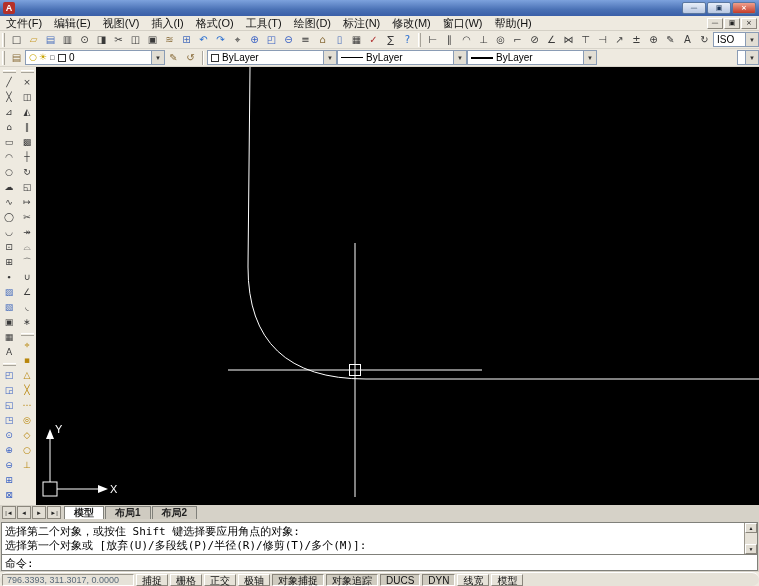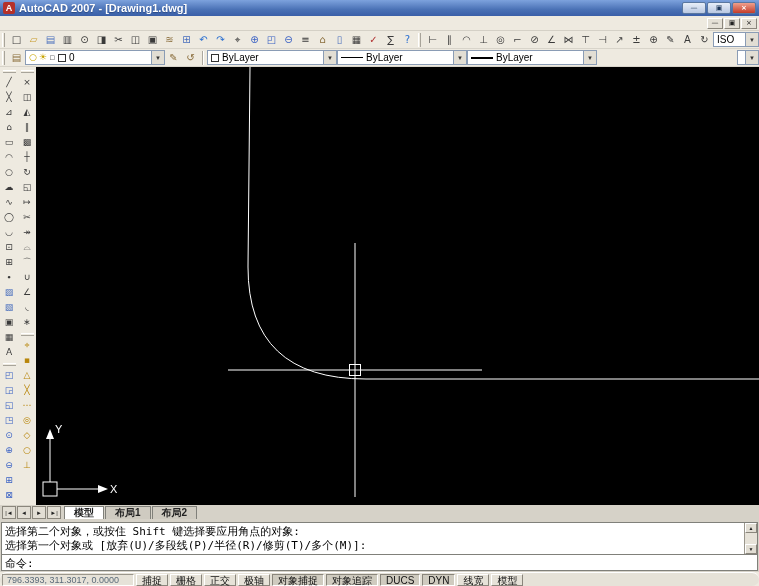--- a/index.html
+++ b/index.html
@@ -94,37 +94,59 @@
     background:#e6e2d8; color:#111; white-space:nowrap; }
   .status-btn.active { border-color:#8a867c #fff #fff #8a867c; background:#cfcbbf; }
 </style>
 </head>
 <body>
 
 <div class="app" data-name="autocad-window">
 
   <div class="titlebar" data-name="title-bar">
     <span class="app-icon" data-name="autocad-logo-icon">A</span>
-    <span class="title-text" data-name="window-title">AutoCAD 2007 - [Drawing1.dwg]</span>
     <div class="win-controls" data-name="window-controls">
   <div class="winbtn" data-name="window-minimize-button">
           <span class="glyph" data-name="window-minimize-icon">—</span>
         </div>
 
   <div class="winbtn" data-name="window-maximize-button">
           <span class="glyph" data-name="window-maximize-icon">▣</span>
         </div>
 
   <div class="winbtn" data-name="window-close-button">
           <span class="glyph" data-name="window-close-icon">×</span>
         </div>
 </div>
   </div>
 
   <div class="menubar" data-name="menu-bar">
+    <div style="display:flex;height:100%" data-name="menu-items">
+  <div class="menu-item" data-name="menu-item">文件(F)</div>
+
+  <div class="menu-item" data-name="menu-item">编辑(E)</div>
+
+  <div class="menu-item" data-name="menu-item">视图(V)</div>
+
+  <div class="menu-item" data-name="menu-item">插入(I)</div>
+
+  <div class="menu-item" data-name="menu-item">格式(O)</div>
+
+  <div class="menu-item" data-name="menu-item">工具(T)</div>
+
+  <div class="menu-item" data-name="menu-item">绘图(D)</div>
+
+  <div class="menu-item" data-name="menu-item">标注(N)</div>
+
+  <div class="menu-item" data-name="menu-item">修改(M)</div>
+
+  <div class="menu-item" data-name="menu-item">窗口(W)</div>
+
+  <div class="menu-item" data-name="menu-item">帮助(H)</div>
+</div>
     <div class="mdi-controls" data-name="mdi-window-controls">
   <div class="mdibtn" data-name="mdi-minimize-button">
           <span class="glyph" data-name="mdi-minimize-icon">—</span>
         </div>
 
   <div class="mdibtn" data-name="mdi-restore-button">
           <span class="glyph" data-name="mdi-restore-icon">▣</span>
         </div>
 
   <div class="mdibtn" data-name="mdi-close-button">

